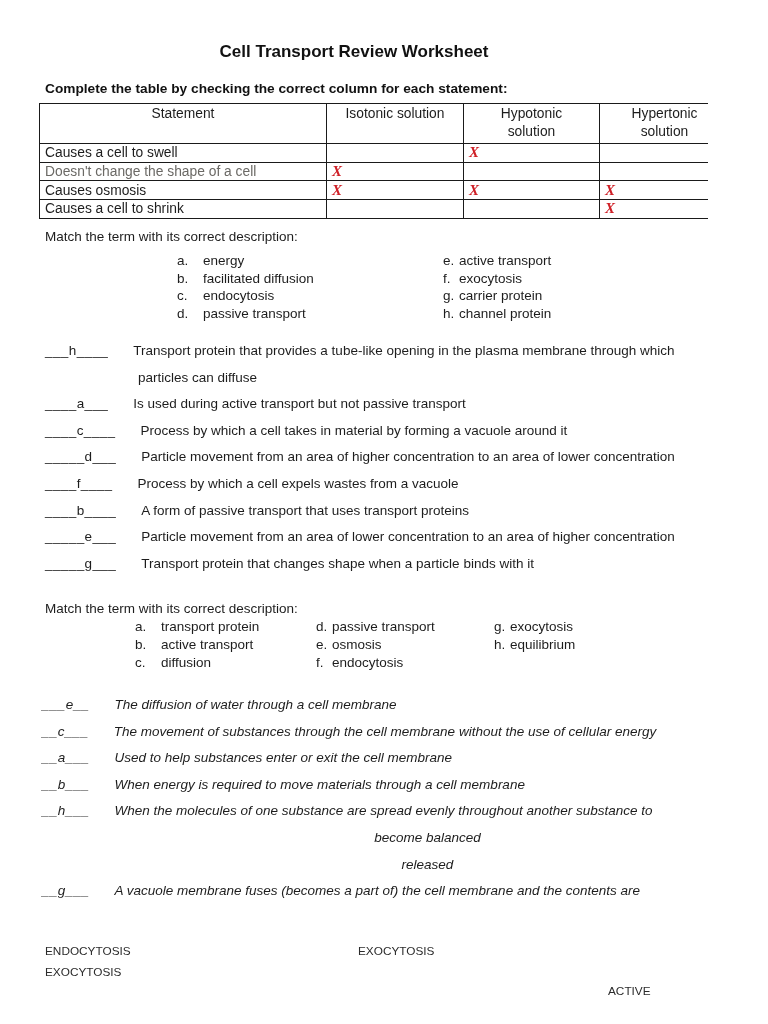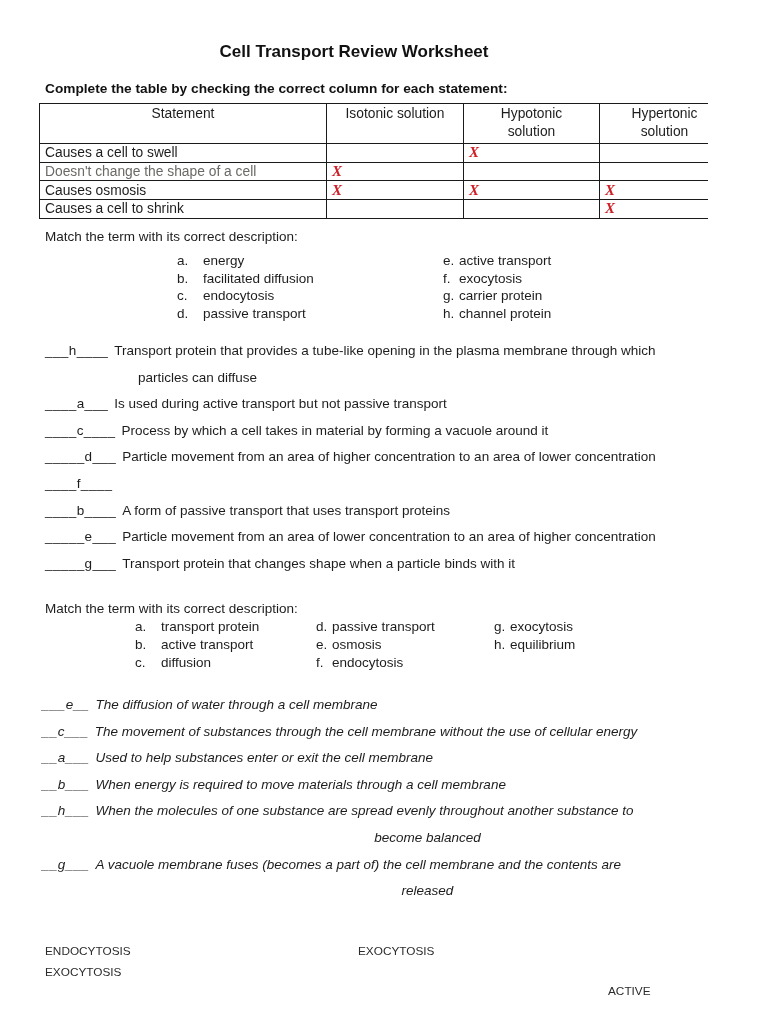--- a/index.html
+++ b/index.html
@@ -40,21 +40,21 @@
     font-size:15px; color:#cf2027; line-height:1;
   }
   .match-instr { position:absolute; font-size:13.5px; }
   .termcol { position:absolute; font-size:13.5px; }
   .term { display:flex; line-height:17.6px; }
   #m2c1 .term, #m2c2 .term, #m2c3 .term { line-height:18.2px; }
   .letter { flex:0 0 26px; }
   .narrow .letter { flex:0 0 16px; }
   .answers { position:absolute; font-size:13.5px; }
   .ans-line { height:26.6px; padding-top:3px; display:flex; align-items:baseline; }
-  .blank { margin-right:6px; letter-spacing:0.4px; white-space:pre; }
+  .blank { margin-right:25px; letter-spacing:0.4px; white-space:pre; }
   #answers1 .cont { padding-left:93px; }
   #answers2 .cont { padding-left:61px;justify-content:center; }
   .footer-block { position:absolute; font-size:11.8px; color:#2b2b2b; line-height:20.5px; }
   #footL { left:45px; top:941px; }
   #footC { left:358px; top:941px; }
   #footR { left:608px; top:941px;margin-top:40px; }
 </style>
 </head>
 <body>
 
@@ -173,20 +173,21 @@
       </div>
       <div class="answer">
         <div class="ans-line">
           <span class="blank">_____d___</span>
           <span class="ans-text">Particle movement from an area of higher concentration to an area of lower concentration</span>
         </div>
       </div>
       <div class="answer">
         <div class="ans-line">
           <span class="blank">____f____</span>
+          <span class="ans-text">Process by which a cell expels wastes from a vacuole</span>
         </div>
       </div>
       <div class="answer">
         <div class="ans-line">
           <span class="blank">____b____</span>
           <span class="ans-text">A form of passive transport that uses transport proteins</span>
         </div>
       </div>
       <div class="answer">
         <div class="ans-line">
@@ -270,26 +271,26 @@
       <div class="answer">
         <div class="ans-line">
           <span class="blank">__h___</span>
           <span class="ans-text">When the molecules of one substance are spread evenly throughout another substance to</span>
         </div>
         <div class="ans-line cont">
           <span class="ans-text">become balanced</span>
         </div>
       </div>
       <div class="answer">
+        <div class="ans-line cont">
+          <span class="ans-text">released</span>
+        </div>
         <div class="ans-line">
           <span class="blank">__g___</span>
           <span class="ans-text">A vacuole membrane fuses (becomes a part of) the cell membrane and the contents are</span>
-        </div>
-        <div class="ans-line cont">
-          <span class="ans-text">released</span>
         </div>
       </div>
     </div>
 
   <div class="footer-block" id="footL">
       <div>ENDOCYTOSIS</div>
       <div>EXOCYTOSIS</div>
     </div>
   <div class="footer-block" id="footC">EXOCYTOSIS</div>
   <div class="footer-block" id="footR">ACTIVE</div>

